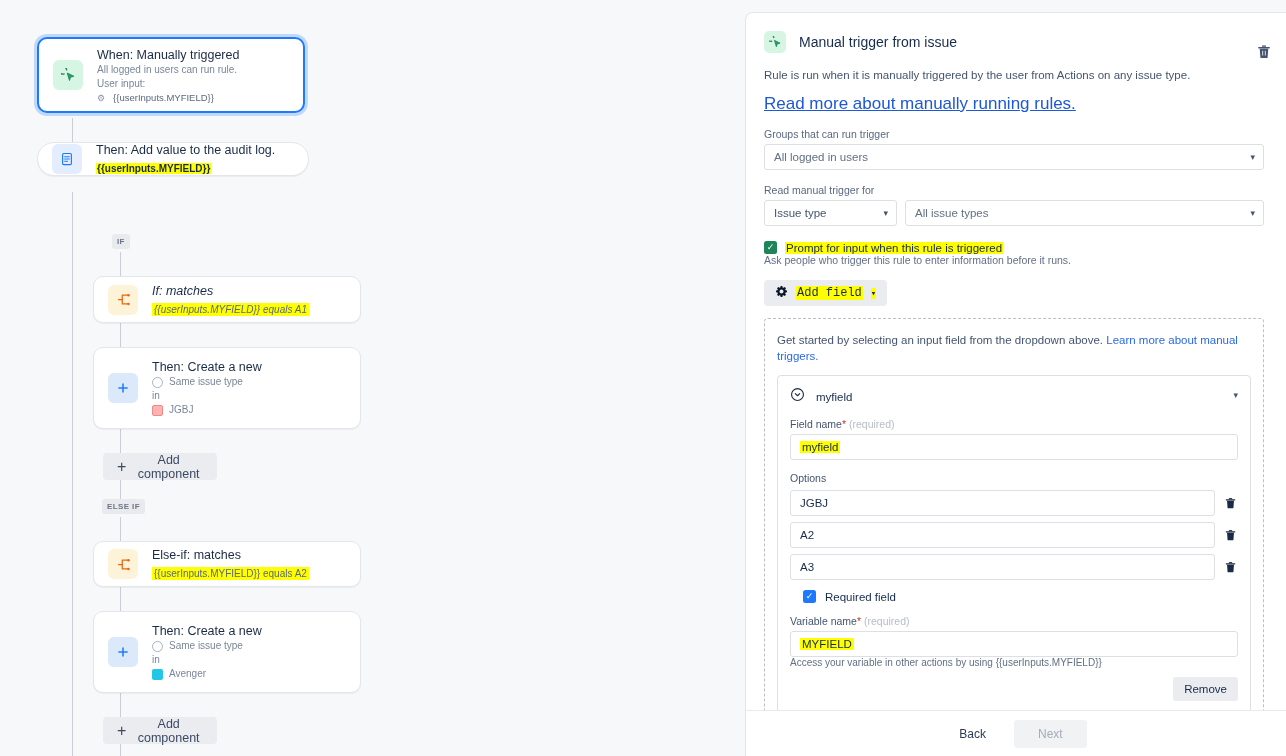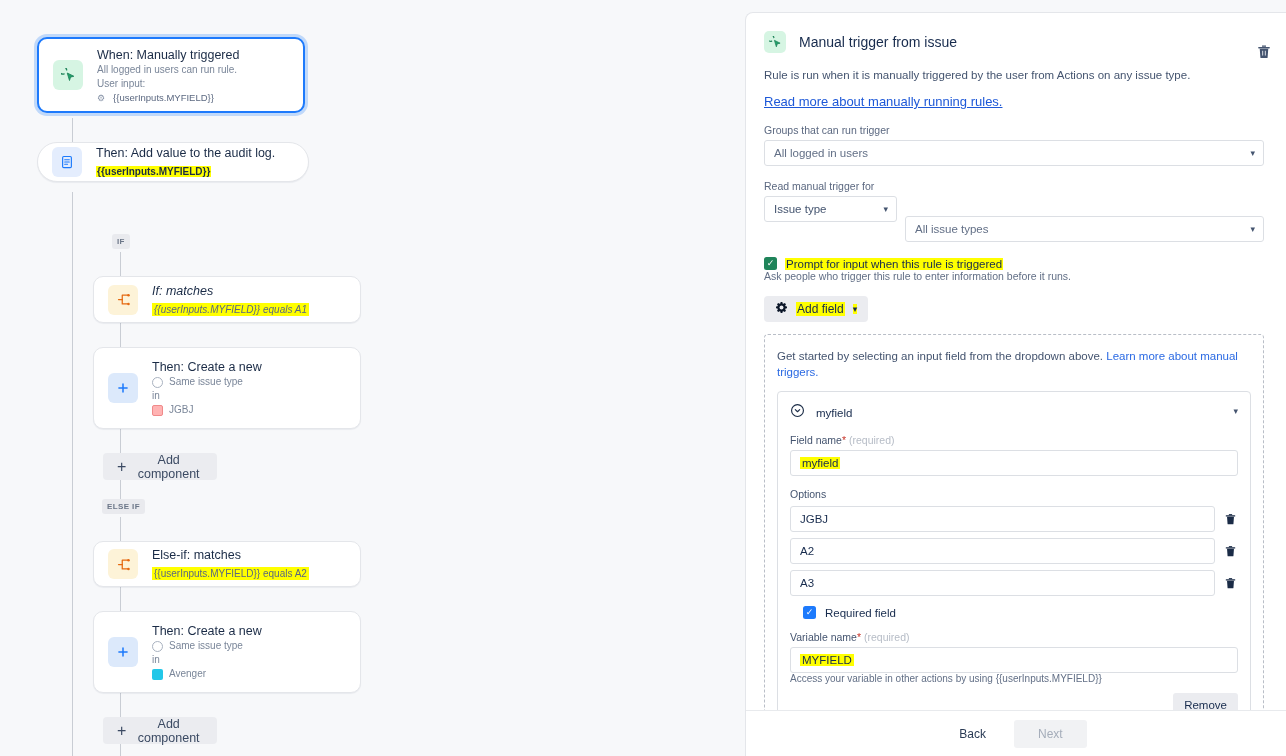--- a/index.html
+++ b/index.html
@@ -102,57 +102,57 @@
     display:flex; align-items:center; justify-content:center;
     flex:0 0 22px;
   }
   .p-title { font-size:14px; color:#172b4d; margin-left:13px; font-weight:normal; }
   .trash-btn {
     position:absolute; right:10px; top:26px;
     background:none; border:none; cursor:pointer; padding:4px;
     line-height:0;
   }
   .p-desc { font-size:11.5px; color:#44546f; margin-top:16px; }
-  .p-link { font-size:13px; color:#1d58d8; text-decoration:underline; display:inline-block; margin-top:13px; }
+  .p-link { font-size:17px; color:#1d58d8; text-decoration:underline; display:inline-block; margin-top:13px; }
 
   .f-label { font-size:10.5px; color:#5b6880; margin-top:14px; margin-bottom:4px; }
   .select, .textinput {
     width:100%; height:26px;
     border:1px solid #dcdfe4; border-radius:3px;
     background:#fff;
     font-size:11.5px; color:#44546f;
     padding:0 9px;
     display:flex; align-items:center;
     font-family:"Liberation Sans", sans-serif;
     position:relative;
   }
   .select .chev { position:absolute; right:8px; color:#44546f; font-size:9px; }
   .select .val { color:#626f86; }
   .row2 { display:flex; gap:8px; }
   .row2 .sel-a { width:133px; flex:0 0 133px; }
-  .row2 .sel-b { flex:1;margin-top:20px; }
+  .row2 .sel-b { flex:1; }
 
   .cb-line { display:flex; align-items:center; gap:8px; margin-top:15px; }
   .cb {
     width:13px; height:13px; border-radius:2.5px; flex:0 0 13px;
     display:flex; align-items:center; justify-content:center;
     color:#fff; font-size:9px; line-height:1;
   }
   .cb-green { background:#1f845a; }
   .cb-blue  { background:#1d7afc; }
   .cb-text-hl { background:#ffff00; font-size:11.5px; color:#172b4d; padding:0 1px; }
   .cb-text { font-size:11.5px; color:#172b4d; }
   .helper { font-size:10.5px; color:#626f86; }
 
   .addfield-btn {
     margin-top:14px;
     display:inline-flex; align-items:center; gap:8px;
     background:#ebecf0; border:none; border-radius:4px;
     height:26px; padding:0 11px; cursor:pointer;
-    font-family:Liberation Sans, sans-serif;
+    font-family:Liberation Mono, monospace;
   }
   .addfield-label { background:#ffff00; font-size:12px; color:#172b4d; padding:0 1px; }
   .addfield-chev { background:#ffff00; font-size:9px; color:#172b4d; }
 
   .dashed-box {
     margin-top:12px;
     border:1px dashed #b9bec7;
     border-radius:4px;
     padding:13px 12px 14px 12px;
   }
@@ -254,21 +254,21 @@
       <div class="node-title">When: Manually triggered</div>
       <div class="node-sub">All logged in users can run rule.</div>
       <div class="node-sub">User input:</div>
       <div class="userinput-row">
         <span class="gear-dot">⚙</span>
         <span class="mono-sm">{{userInputs.MYFIELD}}</span>
       </div>
     </div>
   </div>
 
-  <div class="node" style="left:37px; top:142px; width:272px; height:40px;border-radius:23px;">
+  <div class="node" style="left:37px; top:142px; width:272px; height:34px;border-radius:23px;">
     <div class="node-icon ic-blue">
       <svg width="14" height="14" viewBox="0 0 24 24" fill="none">
         <rect x="4.5" y="2.5" width="15" height="19" rx="2" stroke="#1d7afc" stroke-width="2"></rect>
         <path d="M8 8h8M8 12h8M8 16h5" stroke="#1d7afc" stroke-width="1.8" stroke-linecap="round"></path>
       </svg>
     </div>
     <div class="node-body">
       <div class="node-title">Then: Add value to the audit log.</div>
       <div><span class="hl">{{userInputs.MYFIELD}}</span></div>
     </div>

